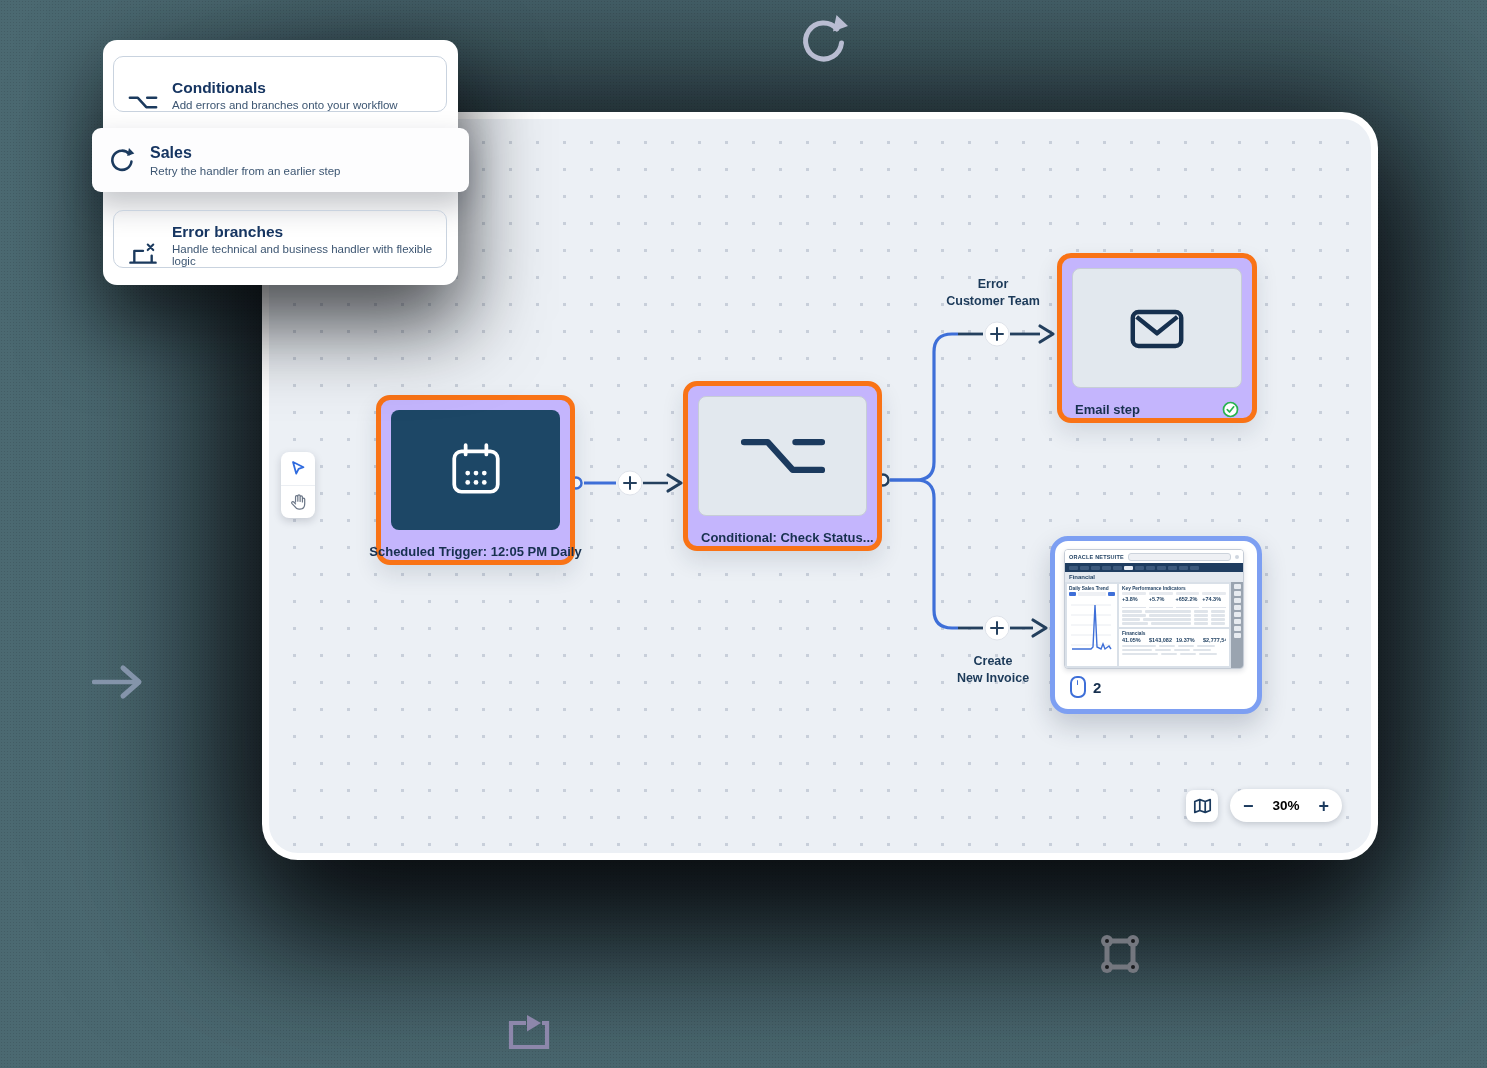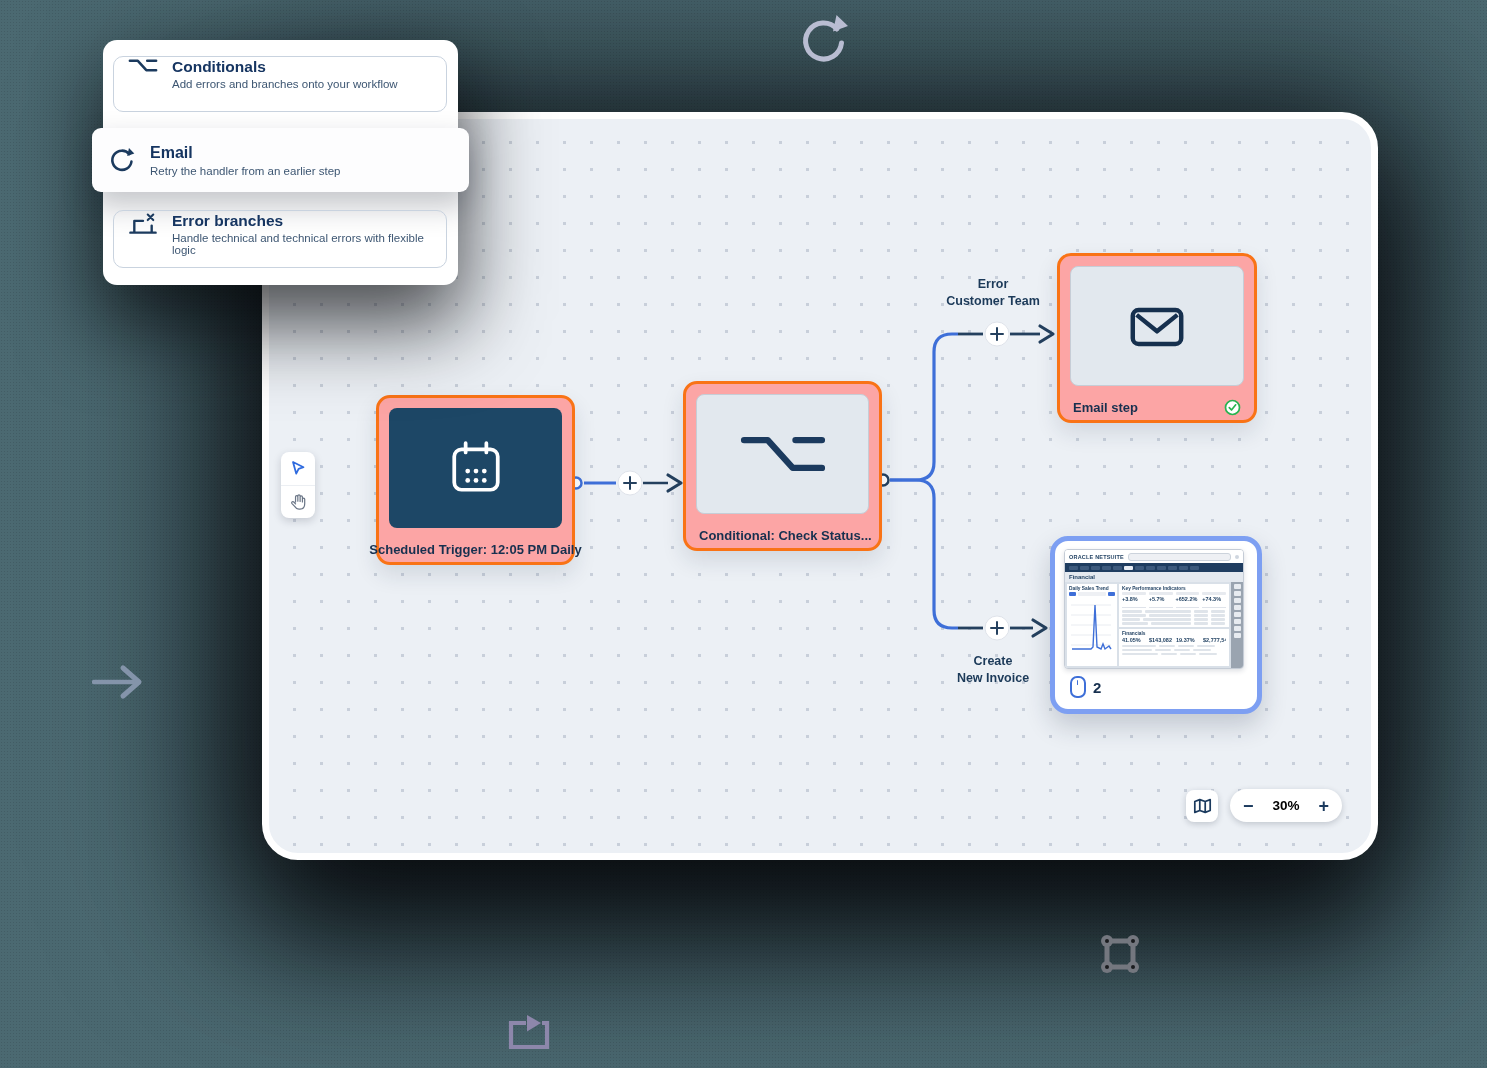--- a/index.html
+++ b/index.html
@@ -13,37 +13,37 @@
           box-sizing:border-box;border:7px solid #ffffff;border-radius:36px;
           background-color:#ecf0f5;
           background-image:radial-gradient(circle,#c8cfda 1.6px,transparent 1.9px);
           background-size:27px 27px;background-position:12px 10px;
           box-shadow:0 55px 130px 18px rgba(4,6,9,0.9),0 0 170px 45px rgba(4,6,9,0.55);}
   
   .popup{position:absolute;left:103px;top:40px;width:355px;height:245px;z-index:6;
          background:#ffffff;border-radius:14px;
          box-shadow:0 35px 80px 6px rgba(4,6,9,0.7);}
   .popup-item{position:absolute;left:10px;width:334px;box-sizing:border-box;
-              border:1.5px solid #c9d3df;border-radius:10px;display:flex;align-items:flex-start;}
+              border:1.5px solid #c9d3df;border-radius:10px;display:flex;align-items:flex-end;}
   .popup-item .icon-cell{width:58px;display:flex;justify-content:center;flex:0 0 58px;}
   .pi-title{font-size:15.5px;font-weight:700;color:#163561;line-height:1.25;}
   .pi-desc{font-size:11.5px;color:#3d5672;margin-top:2px;}
   .popup-item-retry{position:absolute;left:-11px;top:88px;width:377px;height:64px;
                     background:#fdfdfe;border-radius:9px;display:flex;align-items:center;
                     box-shadow:0 14px 30px rgba(15,25,40,0.25);}
   .popup-item-retry .icon-cell{width:58px;display:flex;justify-content:center;flex:0 0 58px;}
   .popup-item-retry .pi-title{font-size:16px;}
   
   .tools{position:absolute;left:281px;top:452px;width:34px;height:66px;z-index:4;
          background:#fff;border-radius:8px;box-shadow:0 3px 8px rgba(20,30,50,.18);
          display:flex;flex-direction:column;}
   .tool-btn{flex:1;display:flex;align-items:center;justify-content:center;}
   .tool-btn:first-child{border-bottom:1px solid #eceff3;}
   
-  .node{position:absolute;background:#fca5a5;border:3px solid #f97316;border-radius:14px;
+  .node{position:absolute;background:#c4b5fd;border:5px solid #f97316;border-radius:14px;
         box-shadow:0 10px 22px rgba(25,40,65,0.12);z-index:3;box-sizing:border-box;}
   .node-media{margin:10px 10px 8px 10px;height:120px;border-radius:8px;
               display:flex;align-items:center;justify-content:center;box-sizing:border-box;}
   .media-dark{background:#1d4766;}
   .media-light{background:#e2e8ee;border:1px solid #c6cdd6;}
   .node-label-row{display:flex;align-items:center;justify-content:space-between;
                   padding:0 13px;height:26px;}
   .node-label{font-size:13px;font-weight:700;color:#17304f;white-space:nowrap;}
   .node-label-center{justify-content:center;}
   
@@ -381,34 +381,34 @@
       </span>
     </div>
     <div class="popup-item-retry">
       <span class="icon-cell">
         <svg width="27" height="27" viewBox="0 0 38 38">
           <path d="M30,10 A13.5,13.5 0 1 0 33,20.5" fill="none" stroke="#1b3a5e" stroke-width="3.6" stroke-linecap="round"></path>
           <path d="M29.5,1.5 L37,9 L27,12.5 Z" fill="#1b3a5e"></path>
         </svg>
       </span>
       <span>
-        <div class="pi-title">Email</div>
+        <div class="pi-title">Sales</div>
         <div class="pi-desc">Retry the handler from an earlier step</div>
       </span>
     </div>
     <div class="popup-item" style="top:170px;height:58px;">
       <span class="icon-cell">
         <svg width="30" height="26" viewBox="0 0 38 32">
           <path d="M3,27 H35 M8,12 V27 M30,18 V27 M8,12 H19" fill="none" stroke="#1b3a5e" stroke-width="3" stroke-linecap="round"></path>
           <path d="M25,4 L32,11 M32,4 L25,11" stroke="#1b3a5e" stroke-width="2.6" stroke-linecap="round"></path>
         </svg>
       </span>
       <span>
         <div class="pi-title">Error branches</div>
-        <div class="pi-desc">Handle technical and technical errors with flexible logic</div>
+        <div class="pi-desc">Handle technical and business handler with flexible logic</div>
       </span>
     </div>
   </div>
 
   <div class="float" style="left:794px;top:12px;">
     <svg width="56" height="60" viewBox="0 0 56 60">
       <path d="M43,17 A18,18 0 1 0 47.5,31" fill="none" stroke="#b9bdd2" stroke-width="5" stroke-linecap="round"></path>
       <path d="M42.5,3 L54,14 L39,19.5 Z" fill="#b9bdd2"></path>
     </svg>
   </div>

